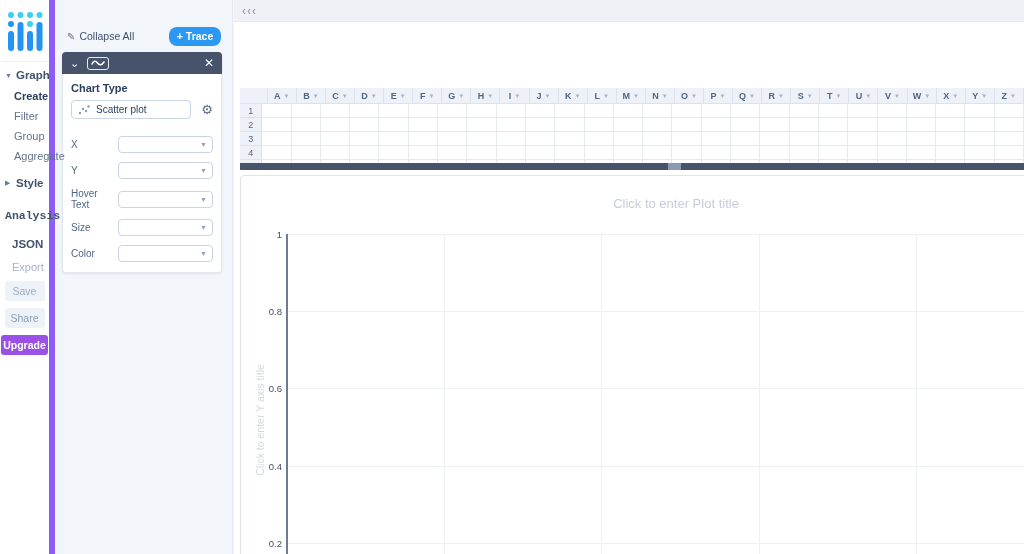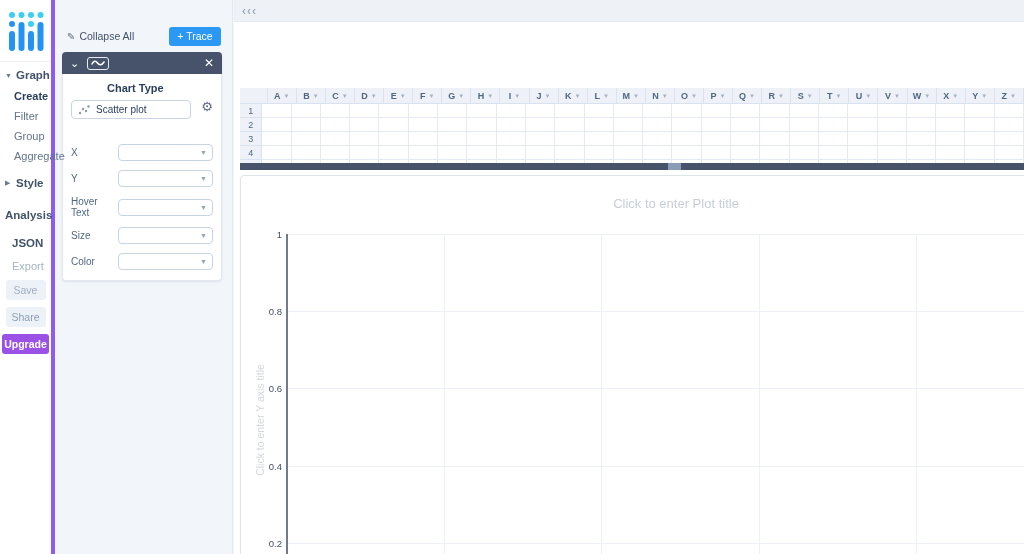--- a/index.html
+++ b/index.html
@@ -1,45 +1,45 @@
 <!DOCTYPE html>
 <html><head>
 <meta charset="utf-8">
 <style>
   * { margin:0; padding:0; box-sizing:border-box; }
   html,body { width:1024px; height:554px; overflow:hidden; }
   body { font-family:"Liberation Sans","DejaVu Sans",sans-serif; background:#f2f5fa; position:relative; }
   .app { position:absolute; inset:0; width:1024px; height:554px; }
 
   
-  .sidebar { position:absolute; left:0; top:0; width:55px; height:100%; background:#ffffff; border-right:4px solid #8b5cf6; z-index:5; }
+  .sidebar { position:absolute; left:0; top:0; width:55px; height:100%; background:#ffffff; border-right:6px solid #8b5cf6; z-index:5; }
   .logo-box { height:62px; display:flex; align-items:center; justify-content:center; border-bottom:1px solid #eef2f7; }
   .nav-group { display:flex; align-items:center; gap:4px; padding:7px 0 5px 5px; font-size:11.5px; color:#42526b; font-weight:600; cursor:pointer; }
   .nav-arrow { font-size:7px; color:#6b7c95; width:7px; }
   .nav-item { padding:4px 0 4px 14px; font-size:11px; color:#64748c; cursor:pointer; }
   .nav-item.active { color:#2a3f5f; font-weight:700; }
   .nav-item.muted { color:#a6b3c6; }
   .side-btn { display:block; width:40px; margin:7px auto 0; padding:4px 0; text-align:center; font-size:10.5px; background:#edf2f9; color:#9fadc0; border:none; border-radius:3px; cursor:pointer; }
   .side-btn.upgrade { width:47px; background:#9b50e6; color:#ffffff; font-weight:600; }
 
   
   .panel-region { position:absolute; left:55px; top:0; width:178px; height:100%; background:#f2f5fa; border-right:1px solid #e4e9f1; }
   .panel-toolbar { position:absolute; left:0; top:27px; width:100%; height:20px; }
   .collapse-all { position:absolute; left:12px; top:3px; font-size:10.5px; color:#42526b; cursor:pointer; display:flex; gap:4px; align-items:center; }
   .pencil { font-size:10px; color:#64748c; }
-  .trace-btn { position:absolute; right:11px; top:0; width:52px; height:19px; background:#2b99f3; color:#fff; font-size:10.5px; font-weight:400; border:none; border-radius:3px; cursor:pointer; line-height:19px; text-align:center; }
+  .trace-btn { position:absolute; right:11px; top:0; width:52px; height:19px; background:#2b99f3; color:#fff; font-size:10.5px; font-weight:700; border:none; border-radius:8px; cursor:pointer; line-height:19px; text-align:center; }
 
   .trace-card { position:absolute; left:7px; top:52px; width:160px; border-radius:4px; box-shadow:0 1px 2px rgba(80,103,132,.12); }
   .trace-header { height:22px; background:#47536b; border-radius:4px 4px 0 0; display:flex; align-items:center; padding:0 8px; color:#fff; }
   .trace-chevron { font-size:11px; line-height:10px; margin-right:8px; cursor:pointer; }
   .trace-type-chip { width:22px; height:13px; border:1px solid #e8ecf2; border-radius:3px; display:flex; align-items:center; justify-content:center; cursor:pointer; }
   .trace-close { margin-left:auto; font-size:12px; cursor:pointer; }
   .trace-body { background:#ffffff; border:1px solid #e3e8f0; border-top:none; border-radius:0 0 4px 4px; padding:8px 8px 10px; }
-  .chart-type-label { font-size:11px; font-weight:700; color:#2a3f5f; margin-bottom:6px;margin-left:36px; }
-  .chart-type-row { display:flex; align-items:flex-start; margin-bottom:25px; }
+  .chart-type-label { font-size:11px; font-weight:700; color:#2a3f5f; margin-bottom:6px; }
+  .chart-type-row { display:flex; align-items:center; margin-bottom:17px; }
   .chart-type-select { width:120px; height:19px; border:1px solid #c8d4e3; border-radius:4px; background:#fff; display:flex; align-items:center; padding:0 6px; gap:6px; cursor:pointer; }
   .chart-type-value { font-size:10px; color:#2a3f5f; }
   .gear { margin-left:auto; color:#5b6b84; font-size:13px; cursor:pointer; line-height:13px; }
   .field-row { display:flex; align-items:center; justify-content:space-between; margin-top:9px; }
   .field-label { font-size:10px; color:#506784; }
   .field-select { width:95px; height:17px; border:1px solid #c8d4e3; border-radius:4px; background:#fff; position:relative; cursor:pointer; }
   .field-select .dd { position:absolute; right:5px; top:4px; font-size:7px; color:#93a3b8; }
 
   
   .main { position:absolute; left:234px; top:0; right:0; height:100%; background:#ffffff; }
@@ -97,21 +97,21 @@
       <span>Graph</span>
     </div>
     <div class="nav-item active">Create</div>
     <div class="nav-item">Filter</div>
     <div class="nav-item">Group</div>
     <div class="nav-item">Aggregate</div>
     <div class="nav-group" style="margin-top:4px;">
       <span class="nav-arrow">▶</span>
       <span>Style</span>
     </div>
-    <div class="nav-group" style="margin-top:8px; ">Analysis</div>
+    <div class="nav-group" style="margin-top:8px; font-family:Liberation Mono, monospace;">Analysis</div>
     <div class="nav-group" style="margin-top:4px; padding-left:12px;">JSON</div>
     <div class="nav-item muted" style="margin-top:2px; padding-left:12px;">Export</div>
     <button class="side-btn" style="margin-top:4px;">Save</button>
     <button class="side-btn" style="color:#8d9db3;">Share</button>
     <button class="side-btn upgrade">Upgrade</button>
   </div>
 
   <div class="panel-region">
     <div class="panel-toolbar">
       <div class="collapse-all">

